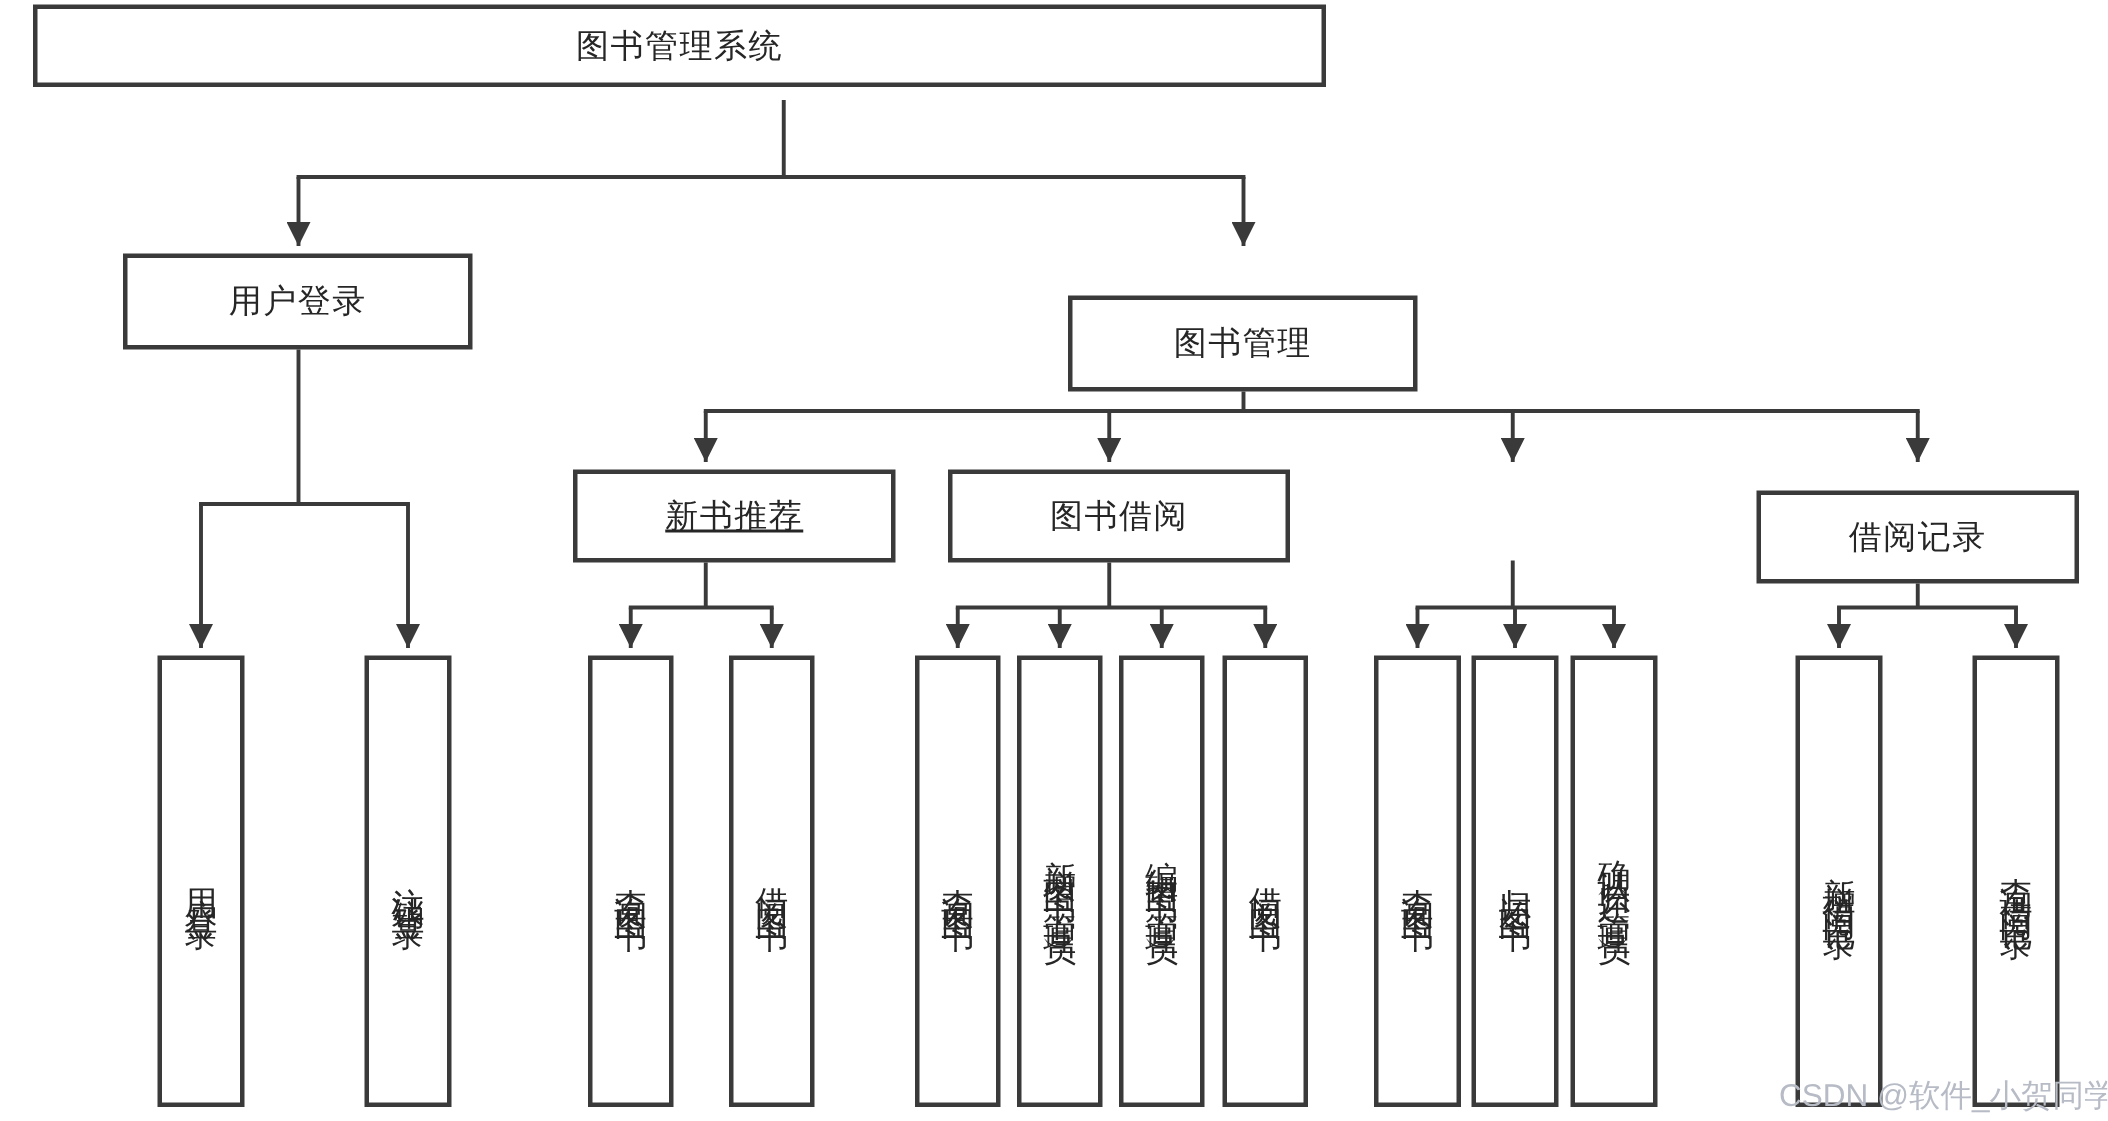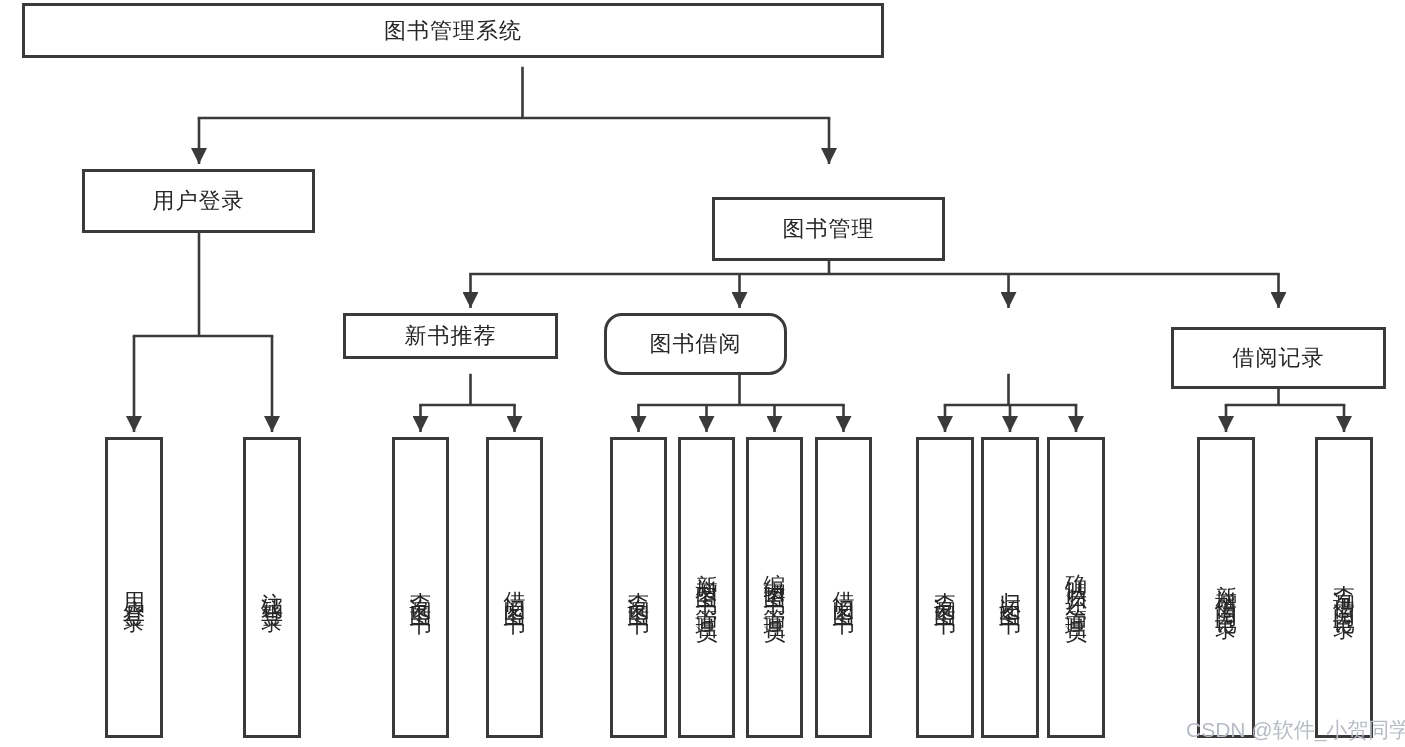--- a/index.html
+++ b/index.html
@@ -96,24 +96,24 @@
     <span>图书管理系统</span>
   </div>
 
   <div class="box hbox" style="left:82px; top:169px; width:233px; height:64px;">
     <span>用户登录</span>
   </div>
   <div class="box hbox" style="left:712px; top:169px; width:233px; height:64px;margin-top:28px;">
     <span>图书管理</span>
   </div>
 
-  <div class="box hbox" style="left:343px; top:313px; width:215px; height:46px;">
+  <div class="box hbox" style="left:382px; top:313px; width:215px; height:62px;text-decoration:underline;">
     <span>新书推荐</span>
   </div>
-  <div class="box hbox" style="left:604px; top:313px; width:183px; height:62px;border-radius:18px;">
+  <div class="box hbox" style="left:632px; top:313px; width:228px; height:62px;">
     <span>图书借阅</span>
   </div>
   <div class="box hbox" style="left:1171px; top:327px; width:215px; height:62px;">
     <span>借阅记录</span>
   </div>
 
   <div class="box vbox" style="left:105px; width:58px;">
     <span>用户登录</span>
   </div>
   <div class="box vbox" style="left:243px; width:58px;">

